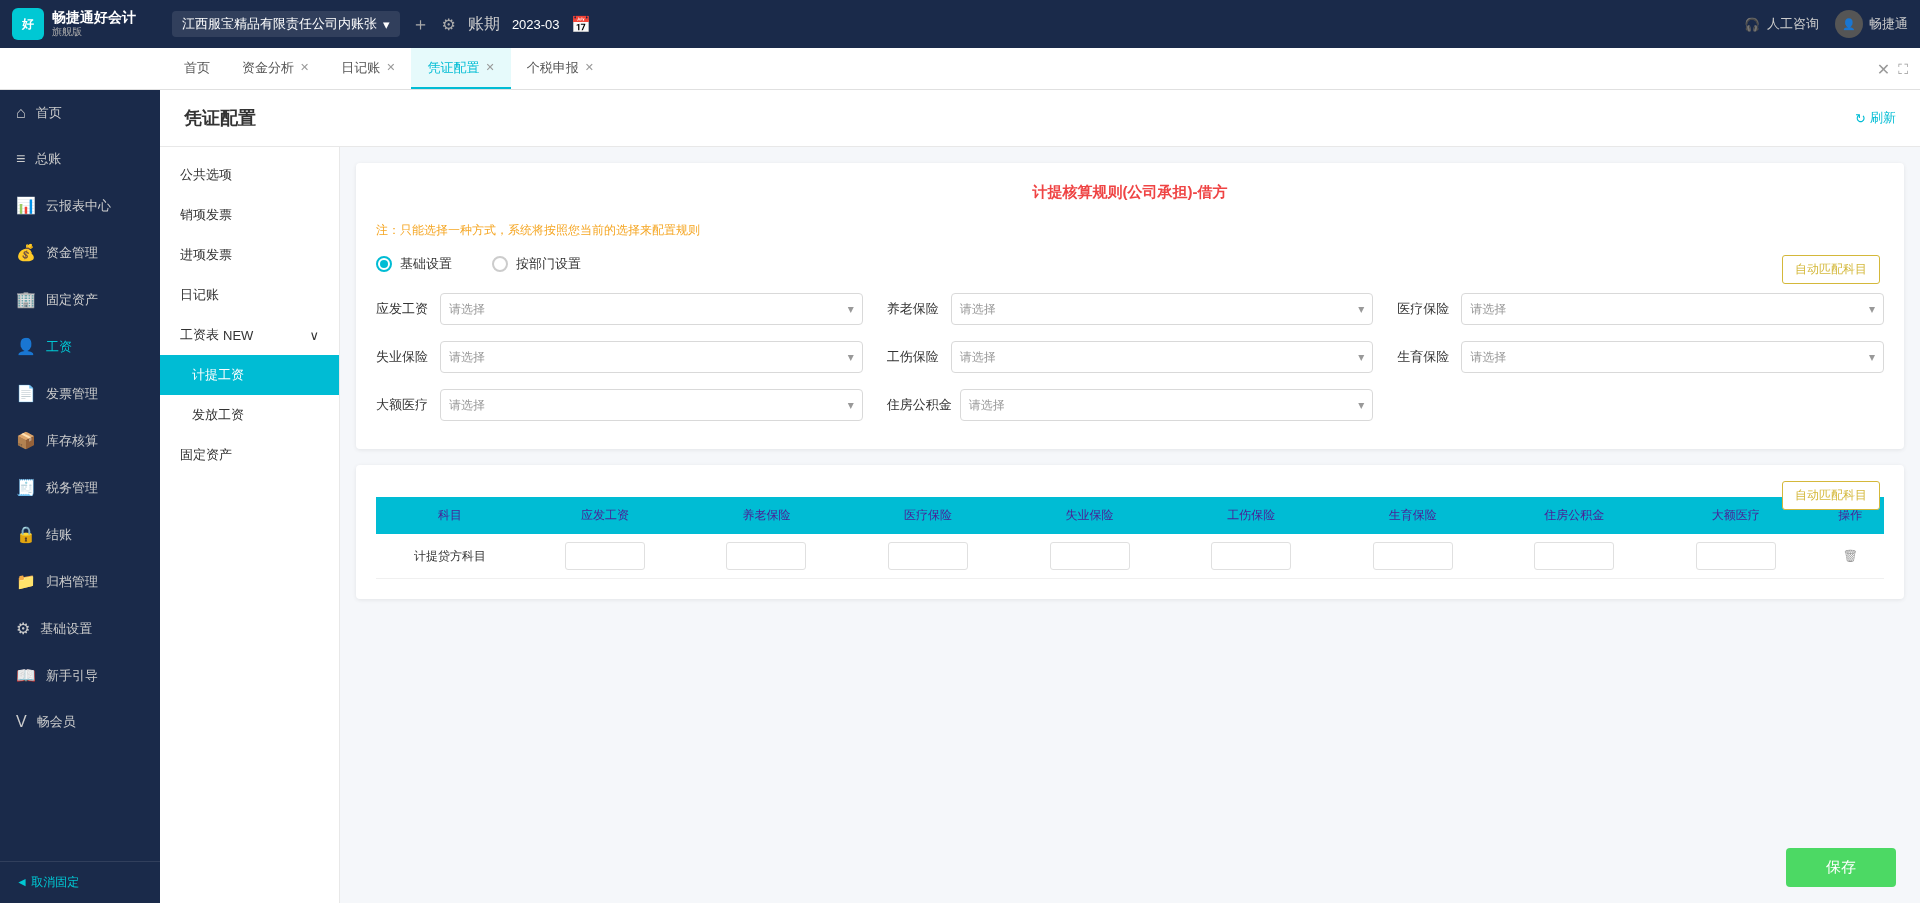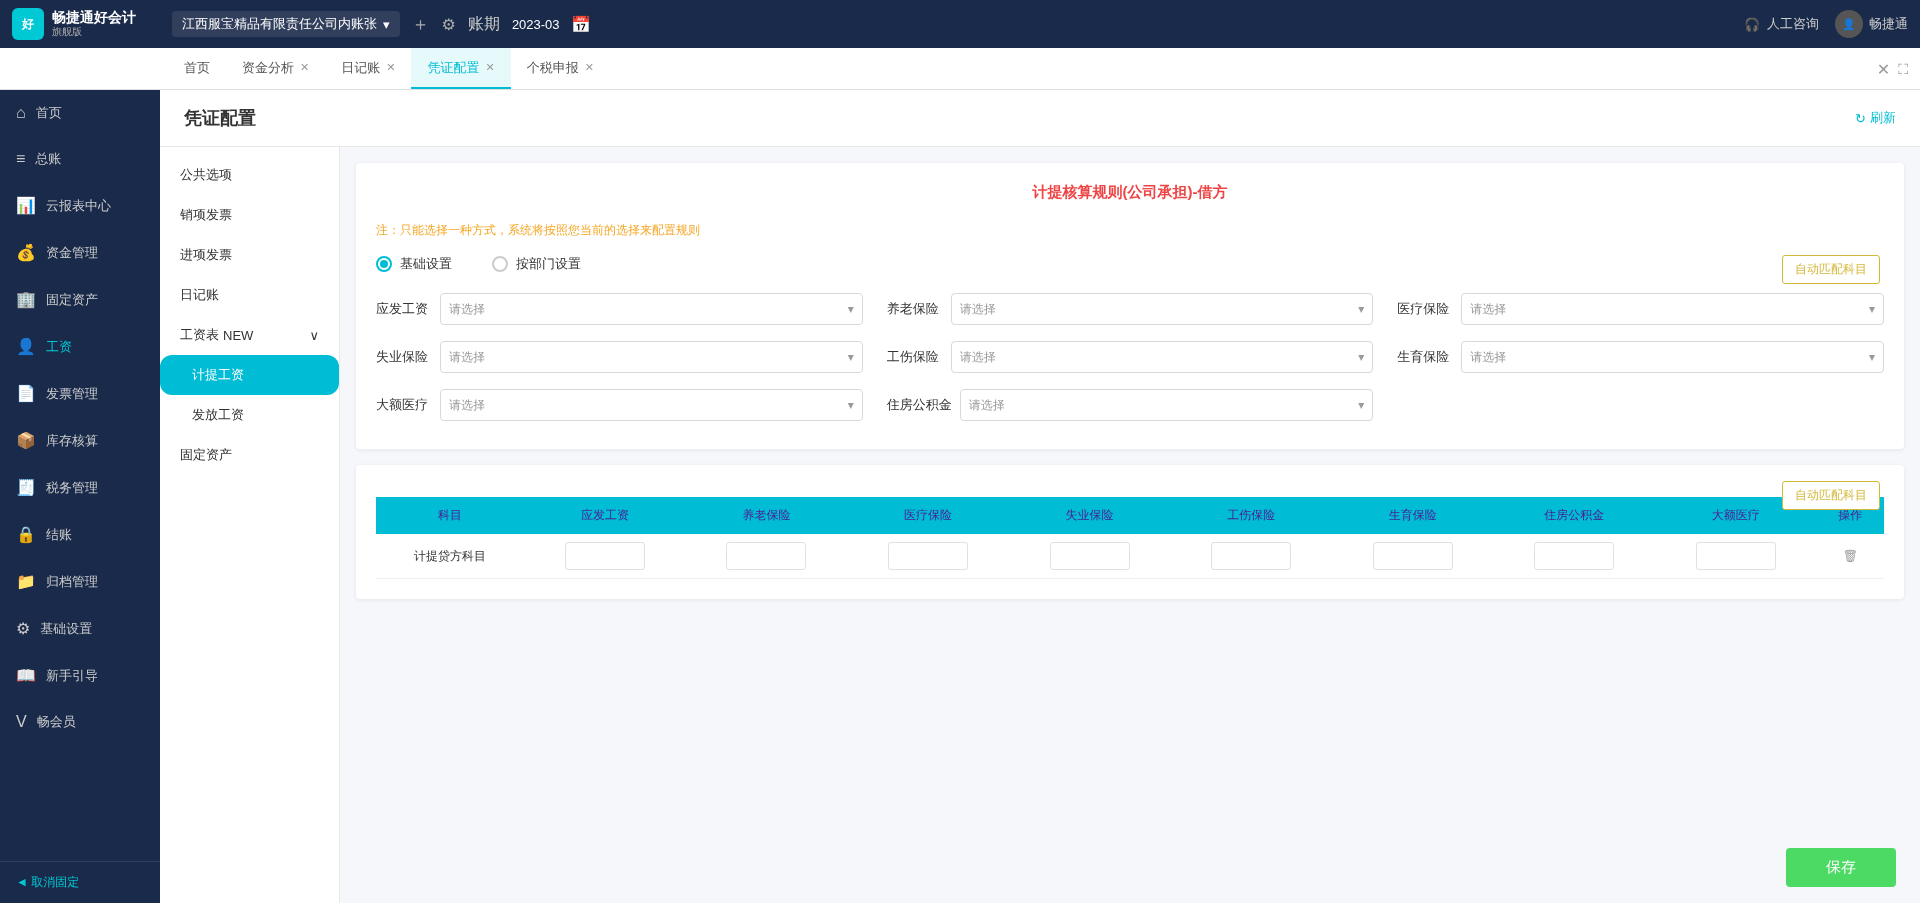--- a/index.html
+++ b/index.html
@@ -105,21 +105,21 @@
       flex-shrink: 0; overflow-y: auto;
       padding: 8px 0;
     }
     .sub-sidebar-item {
       display: flex; align-items: center; justify-content: space-between;
       padding: 11px 20px; font-size: 13px; color: #333;
       cursor: pointer; position: relative;
     }
     .sub-sidebar-item.active {
       background: #00bcd4; color: white;
-      border-radius: 12px;
+      border-radius: 0;
     }
     .sub-sidebar-group {
       padding: 11px 20px; font-size: 13px; color: #333;
       cursor: pointer; display: flex; align-items: center; justify-content: space-between;
     }
 
     
     .main-content {
       flex: 1; overflow-y: auto; background: #f5f7fa; padding: 0;
     }

